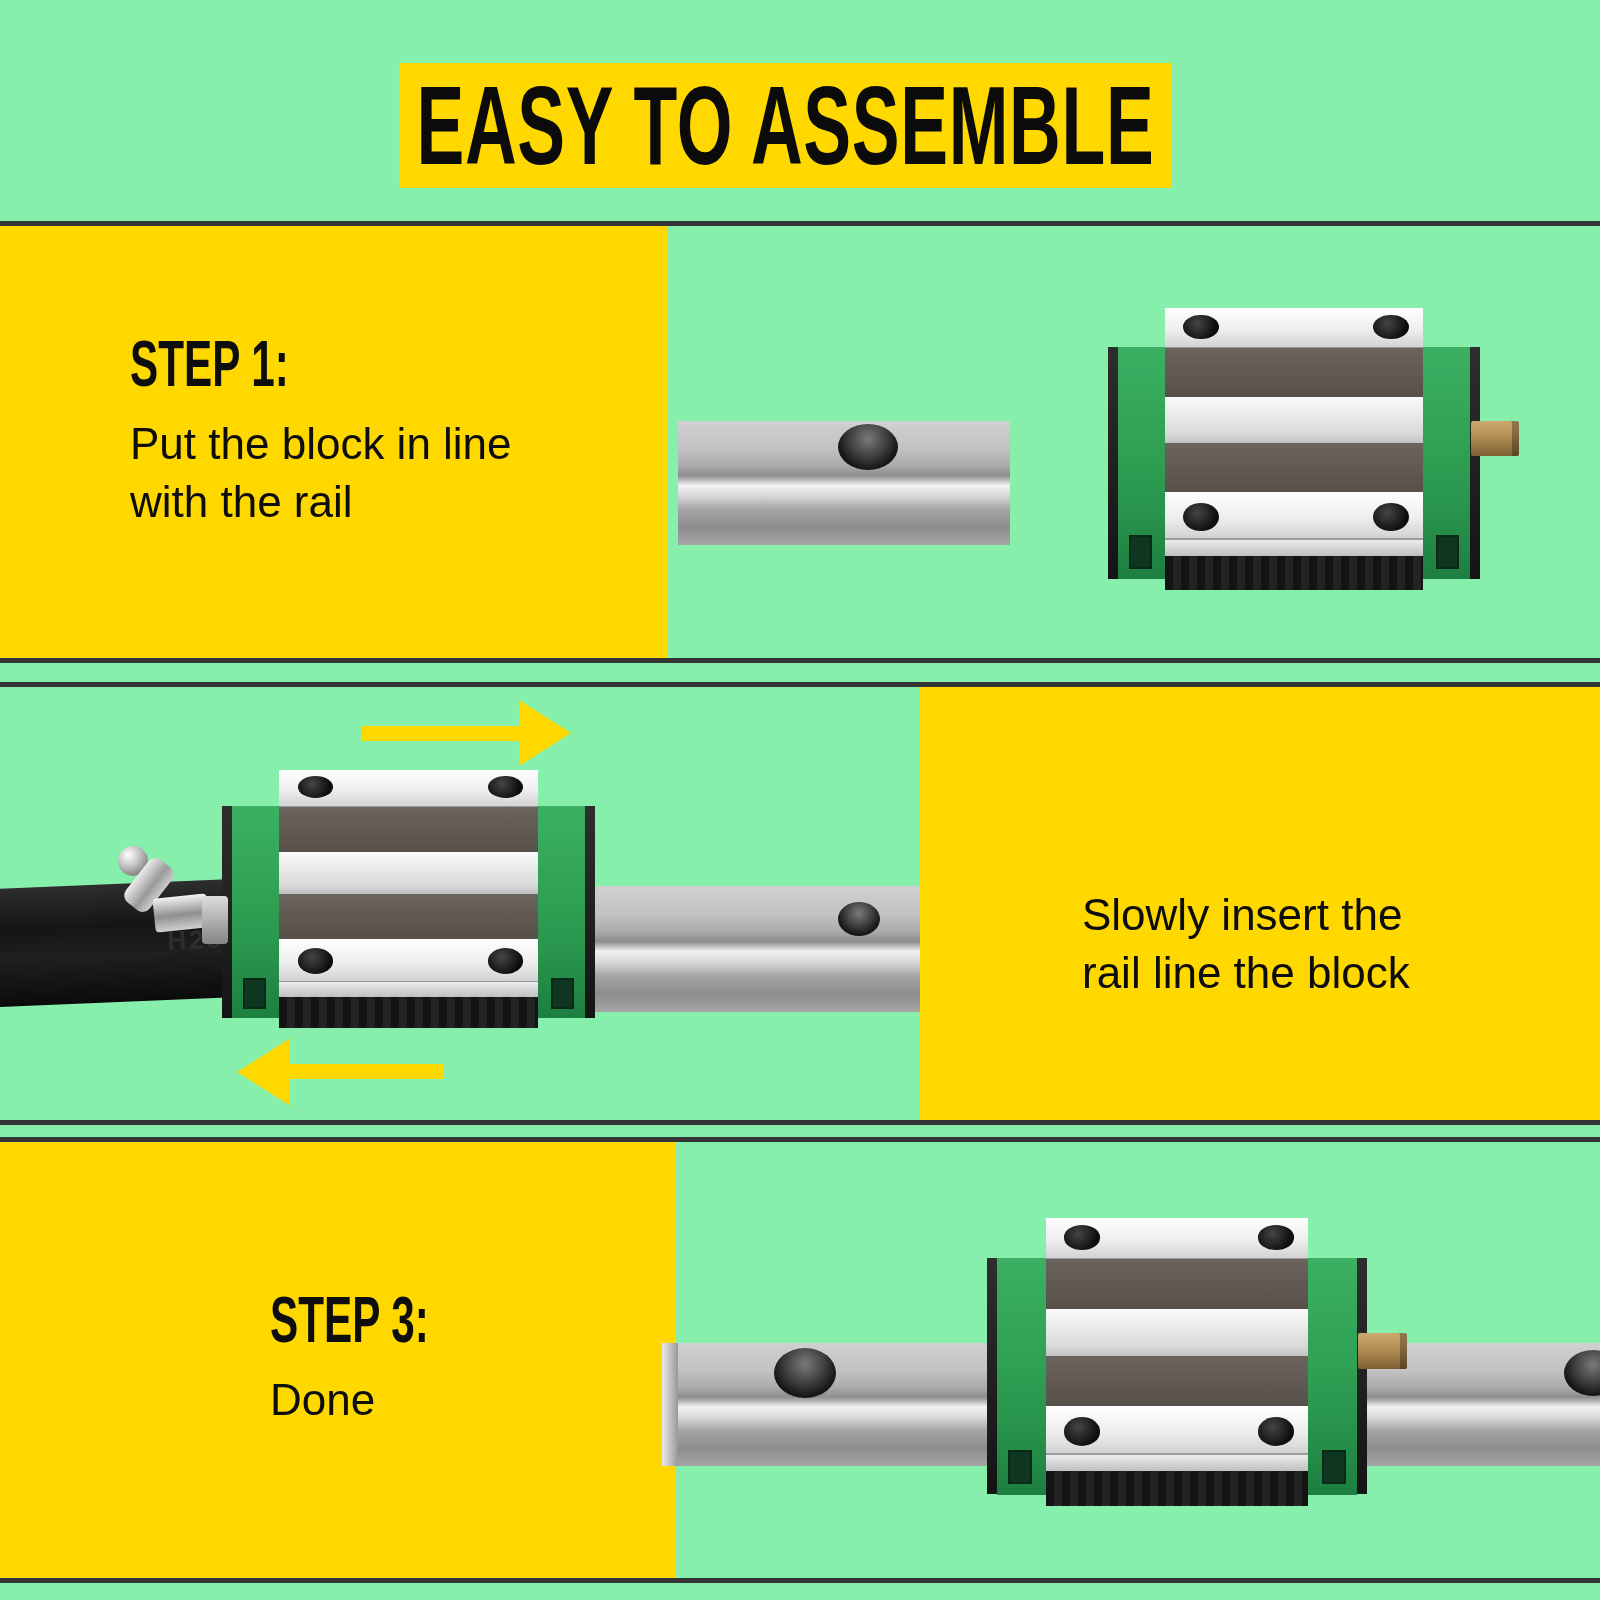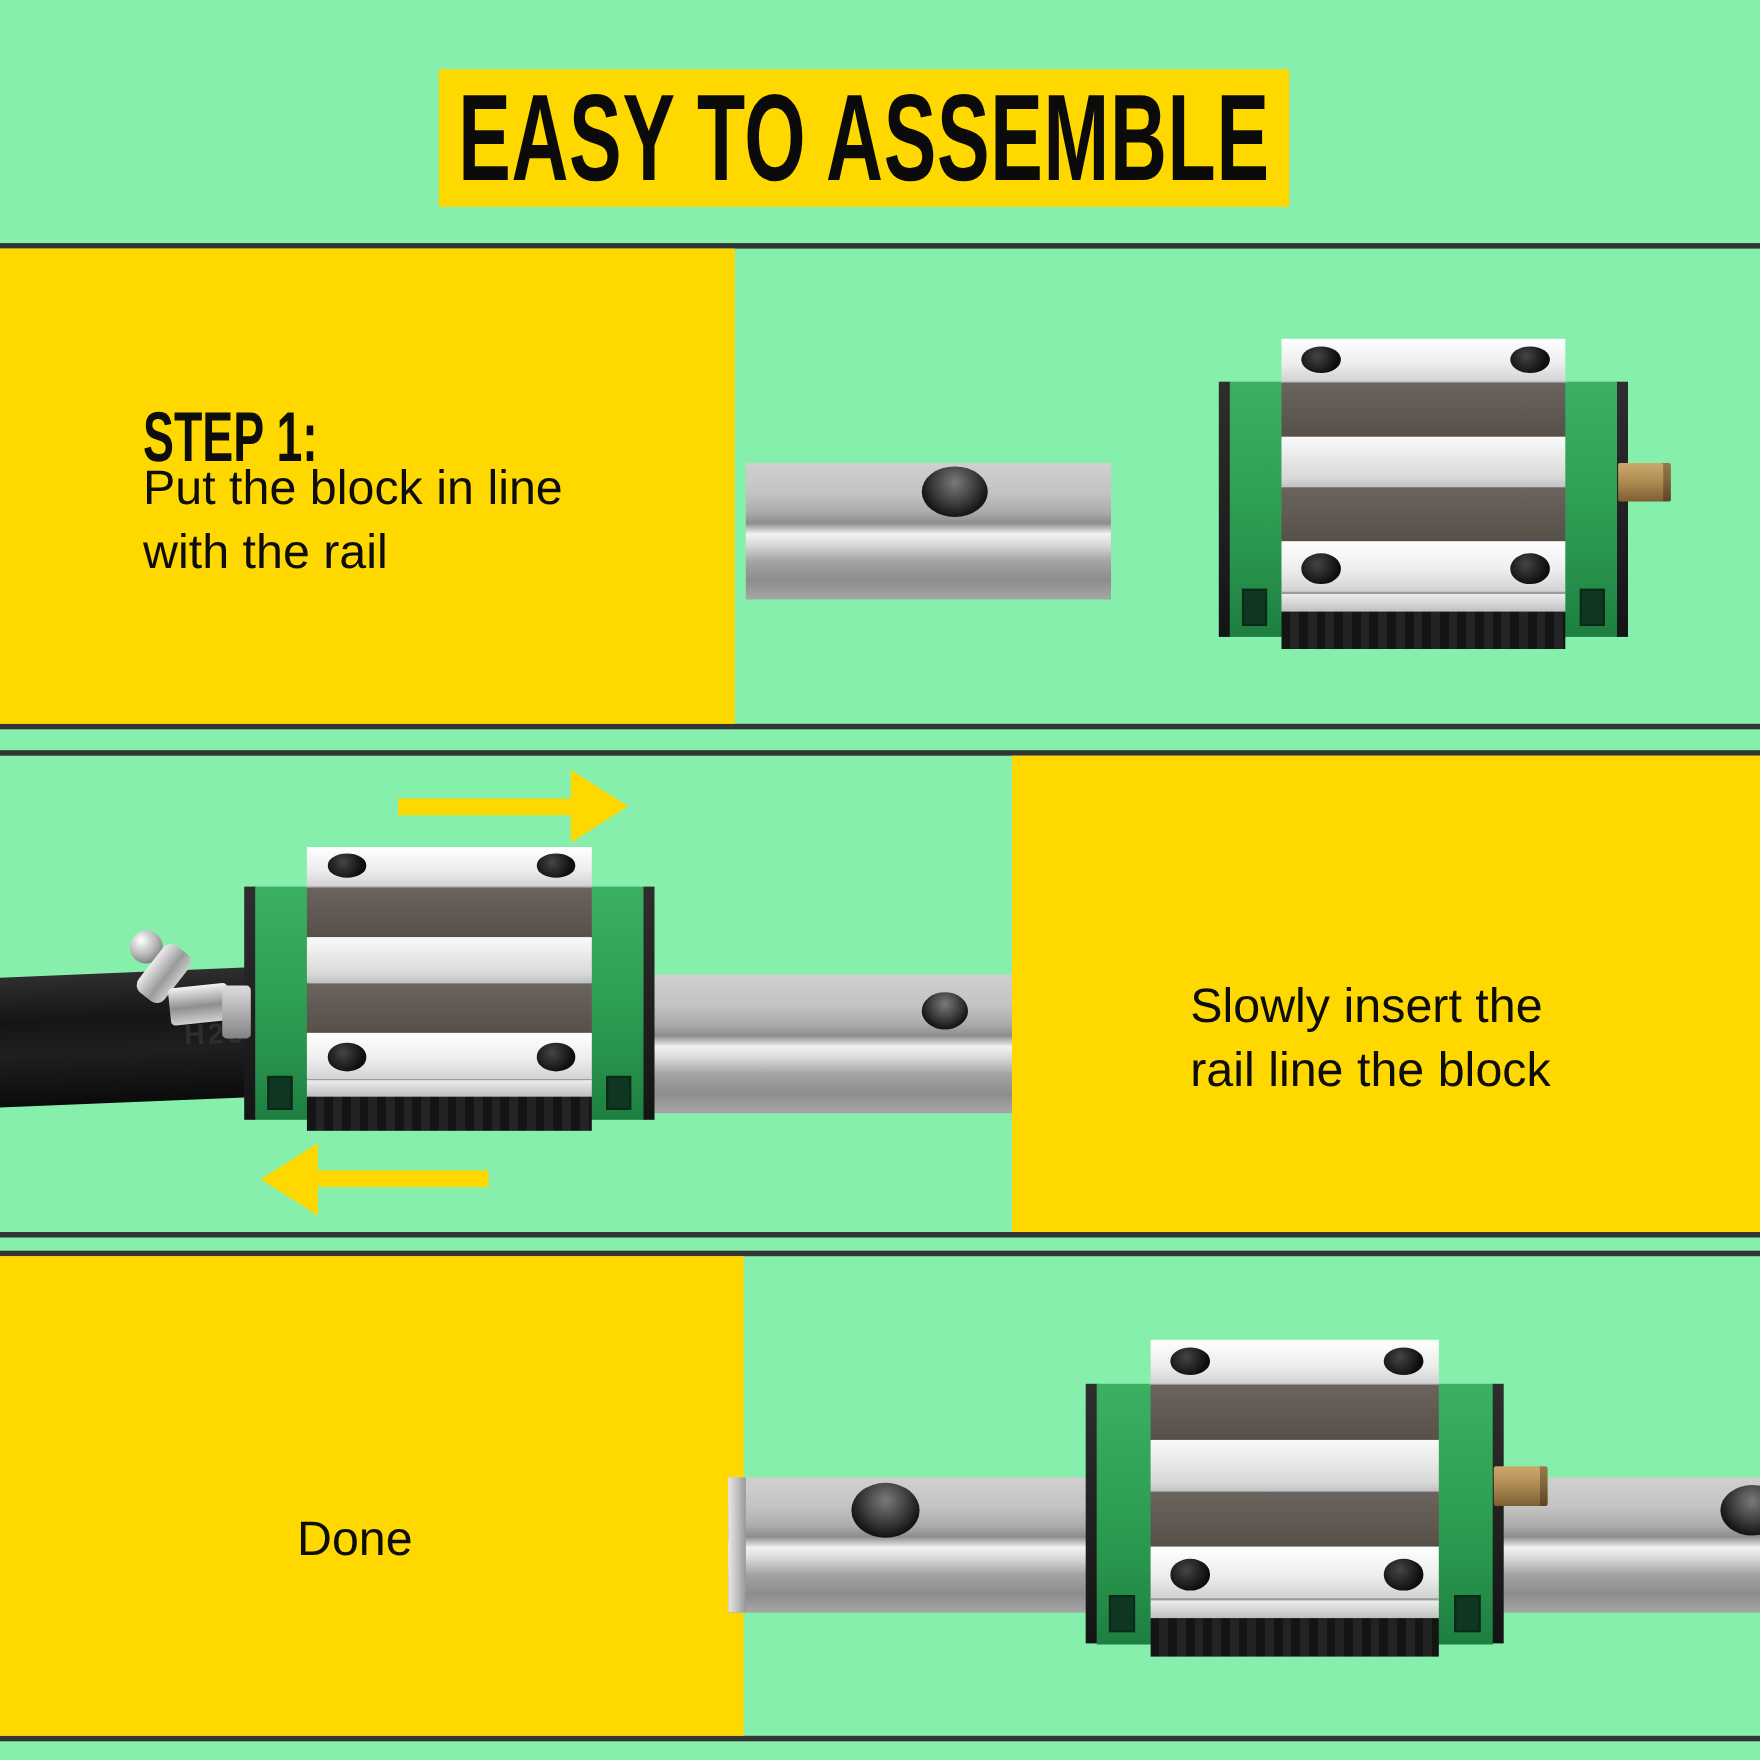--- a/index.html
+++ b/index.html
@@ -21,21 +21,21 @@
   .panel{position:absolute;background:#FFD800;}
   .panel.p1{left:0;top:226px;width:668px;height:432px;}
   .panel.p2{left:920px;top:687px;width:680px;height:433px;}
   .panel.p3{left:0;top:1142px;width:676px;height:436px;}
 
   .step-label{position:absolute;margin:0;font-weight:700;font-size:64px;line-height:1;color:#0d0d0d;}
   .step-label i{font-style:normal;display:inline-block;transform:scaleX(.66);transform-origin:left;white-space:nowrap;}
   .step-text{position:absolute;margin:0;font-size:44px;line-height:58px;color:#0d0d0d;}
   .step-text span{display:block;white-space:nowrap;}
 
-  .s1-label{left:130px;top:365px;}  .s1-text{left:130px;top:415px;}
+  .s1-label{left:130px;top:332px;}  .s1-text{left:130px;top:415px;}
   .s2-label{left:1082px;top:800px;} .s2-text{left:1082px;top:886px;}
   .s3-label{left:270px;top:1288px;} .s3-text{left:270px;top:1371px;}
 
   
   .rail{position:absolute;overflow:hidden;
         background:linear-gradient(180deg,#d0d0d0 0%,#c3c3c3 22%,#ababab 36%,#8d8d8d 44%,
                    #f2f2f2 52%,#d9d9d9 60%,#a3a3a3 72%,#8d8d8d 86%,#a6a6a6 100%);}
   .rail .endface{position:absolute;left:0;top:0;width:16px;height:100%;
         background:linear-gradient(90deg,#e8e8e8,#bfbfbf 55%,#979797);}
   .rhole{position:absolute;border-radius:50%;
@@ -203,20 +203,22 @@
     <div class="bbase"></div>
     <div class="slot slL"></div>
     <div class="slot slR"></div>
 
   </div>
 
   <div class="ahead a-bot-head"></div>
   <div class="ashaft a-bot-shaft"></div>
 
   <div class="panel p3"></div>
+  <h2 class="step-label s3-label">
+    <i>STEP 3:</i></h2>
   <p class="step-text s3-text">
     <span>Done</span>
   </p>
 
   <div class="rail r3">
     <div class="endface"></div>
     <div class="rhole" style="left:112px;top:5px;width:62px;height:50px;"></div>
     <div class="rhole" style="left:902px;top:7px;width:58px;height:46px;"></div>
   </div>
 

